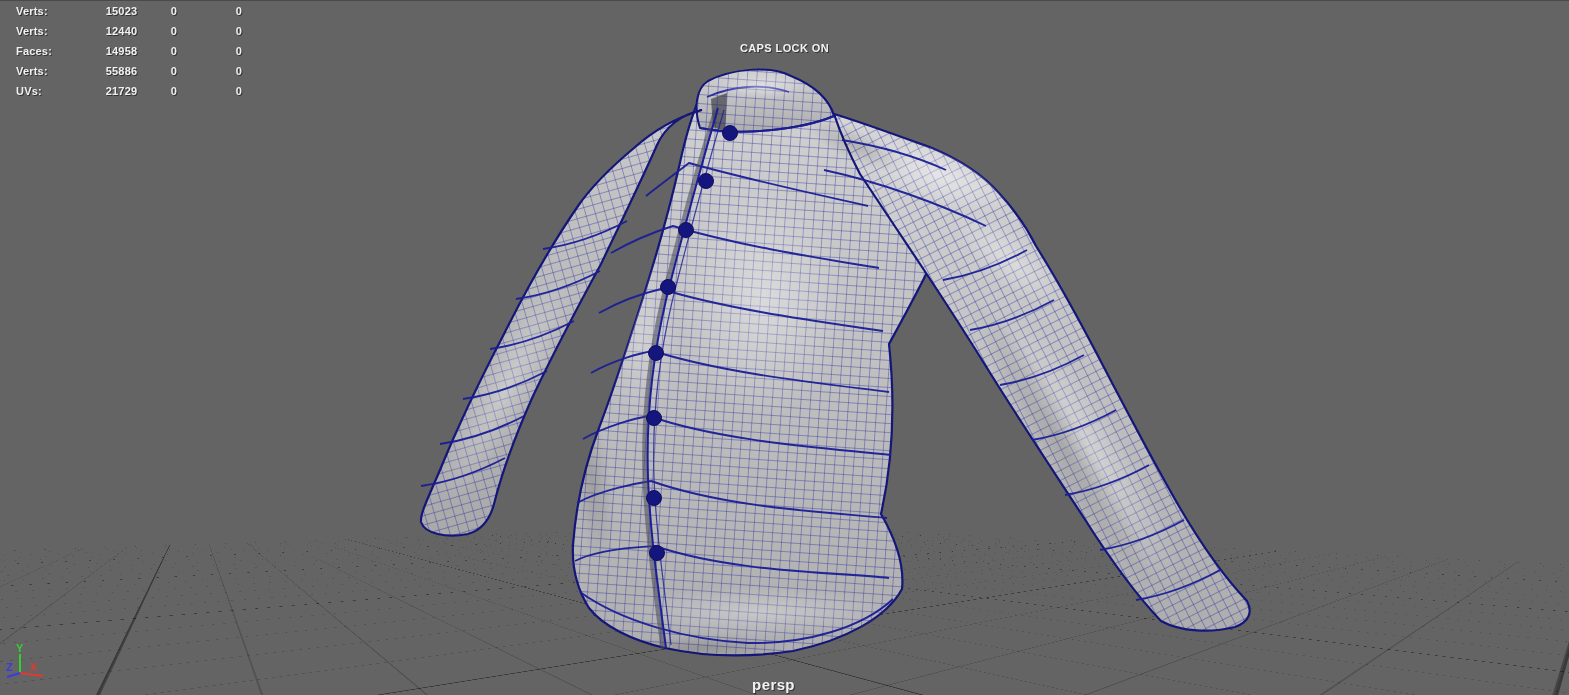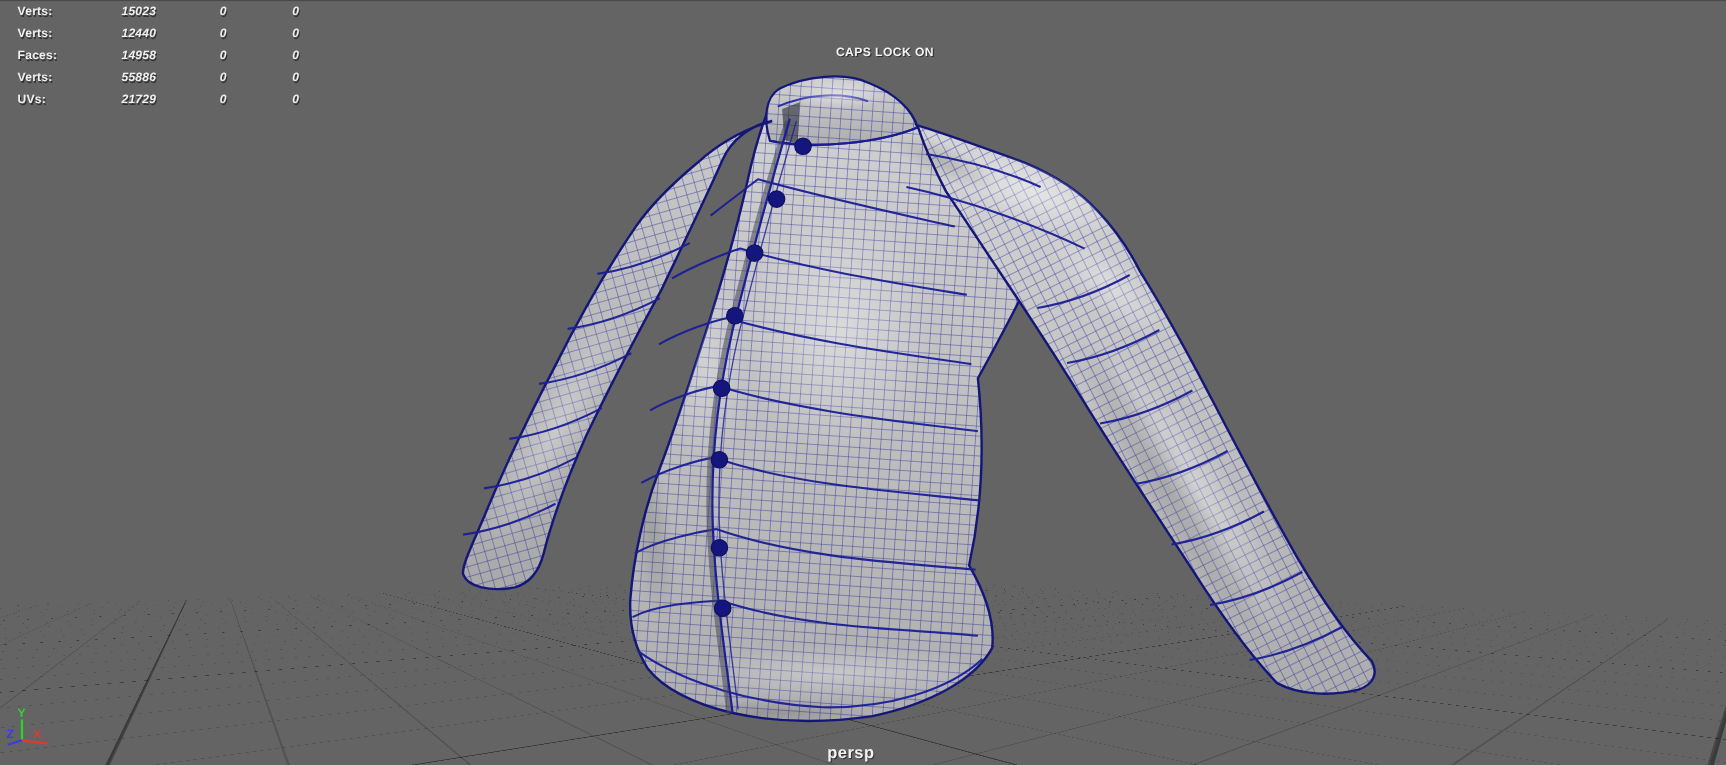--- a/index.html
+++ b/index.html
@@ -25,26 +25,26 @@
       repeating-linear-gradient(90deg, rgba(0,0,0,0.17) 0 3px, transparent 3px 200px);
     outline:3px solid rgba(0,0,0,0.25);
   }
 
   
   .hud{position:absolute;top:3px;left:16px;z-index:5;color:#f0f0f0;
        font-size:11px;font-weight:bold;letter-spacing:.2px;
        text-shadow:1px 1px 0 rgba(0,0,0,0.5);}
   .hud-row{display:grid;grid-template-columns:85px 41px 64px 66px;height:20px;line-height:16px;}
   .hud-label{text-align:left;}
-  .hud-num{text-align:right;font-style:italic;}
+  .hud-num{text-align:center;}
 
   
   .caps{position:absolute;top:42px;left:50%;transform:translateX(-50%);z-index:5;
         color:#f2f2f2;font-size:11px;font-weight:bold;letter-spacing:.4px;
-        text-shadow:1px 1px 0 rgba(0,0,0,0.5);margin-left:20px;}
+        text-shadow:1px 1px 0 rgba(0,0,0,0.5);}
   .cam-label{position:absolute;bottom:2px;left:49.3%;transform:translateX(-50%);z-index:5;
         color:#f2f2f2;font-size:15px;font-weight:bold;letter-spacing:.4px;
         text-shadow:1px 1px 0 rgba(0,0,0,0.5);text-align:center;}
 
   
   .jacket-svg{position:absolute;left:0;top:0;z-index:3;}
   .gizmo-svg{position:absolute;left:0;bottom:0;z-index:6;}
   .gizmo-svg text{font-family:"Liberation Sans","DejaVu Sans",sans-serif;font-size:11px;font-weight:bold;}
 </style>
 </head>

